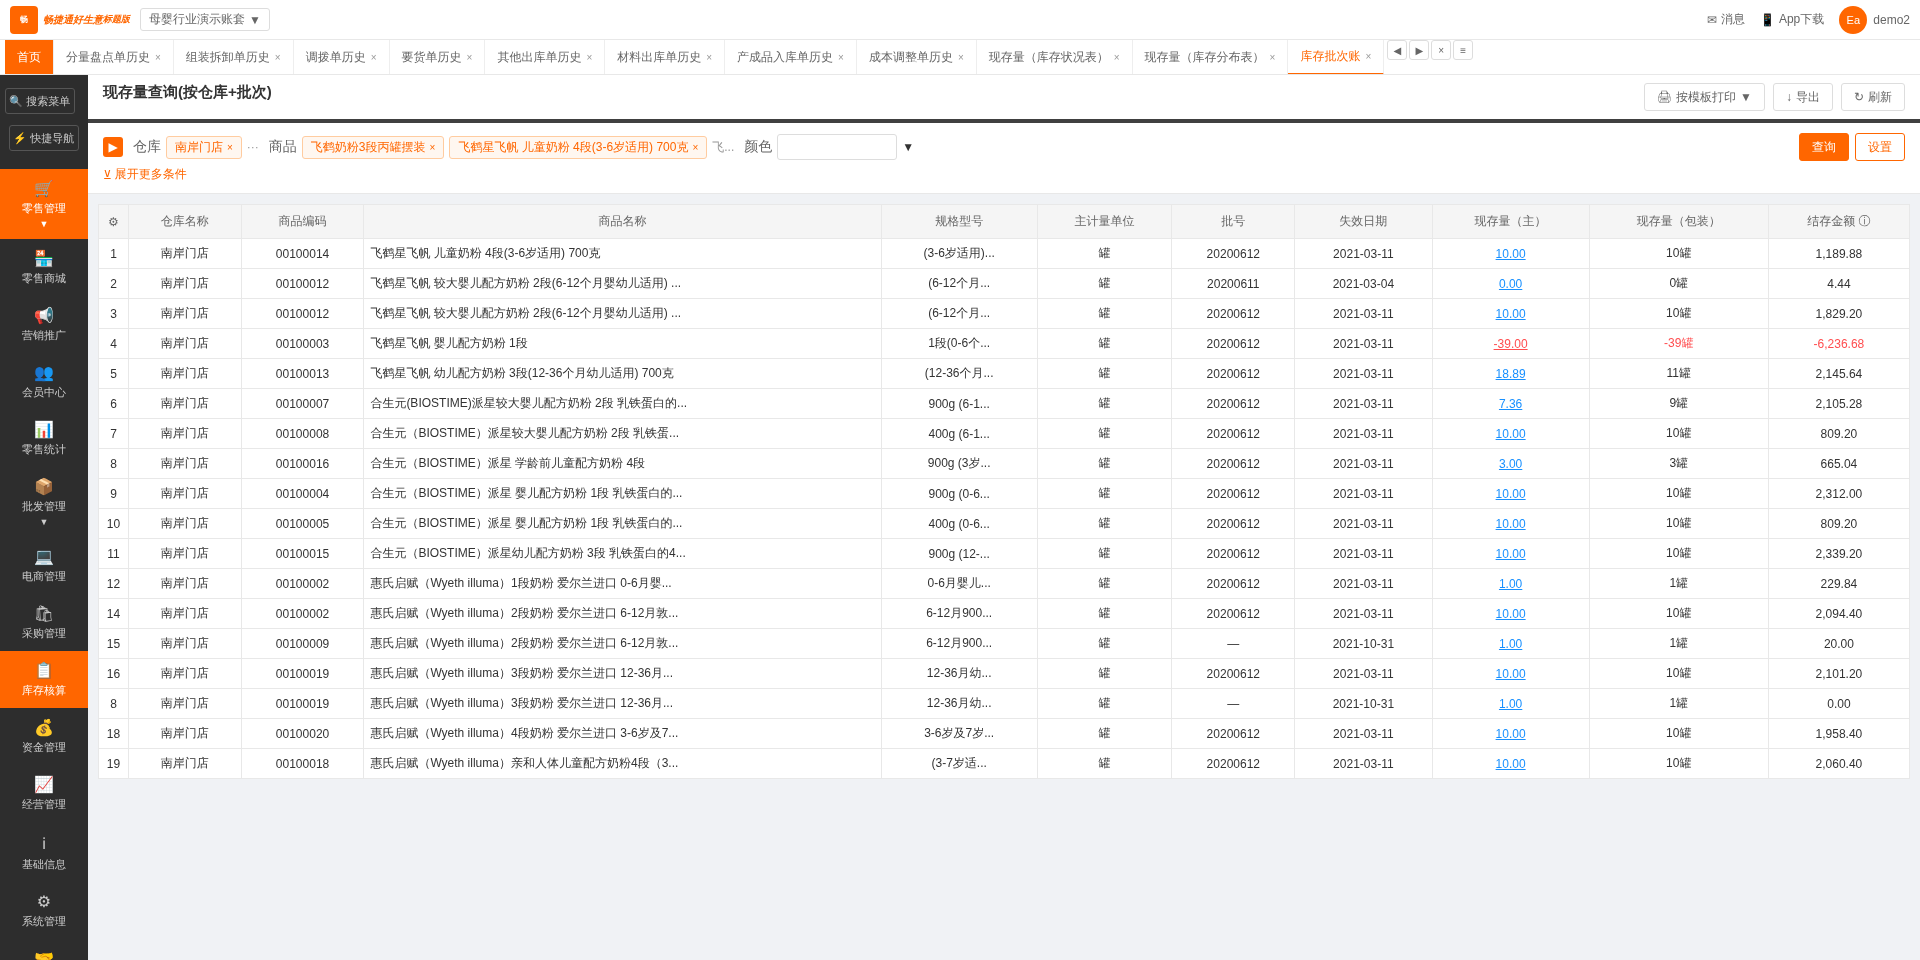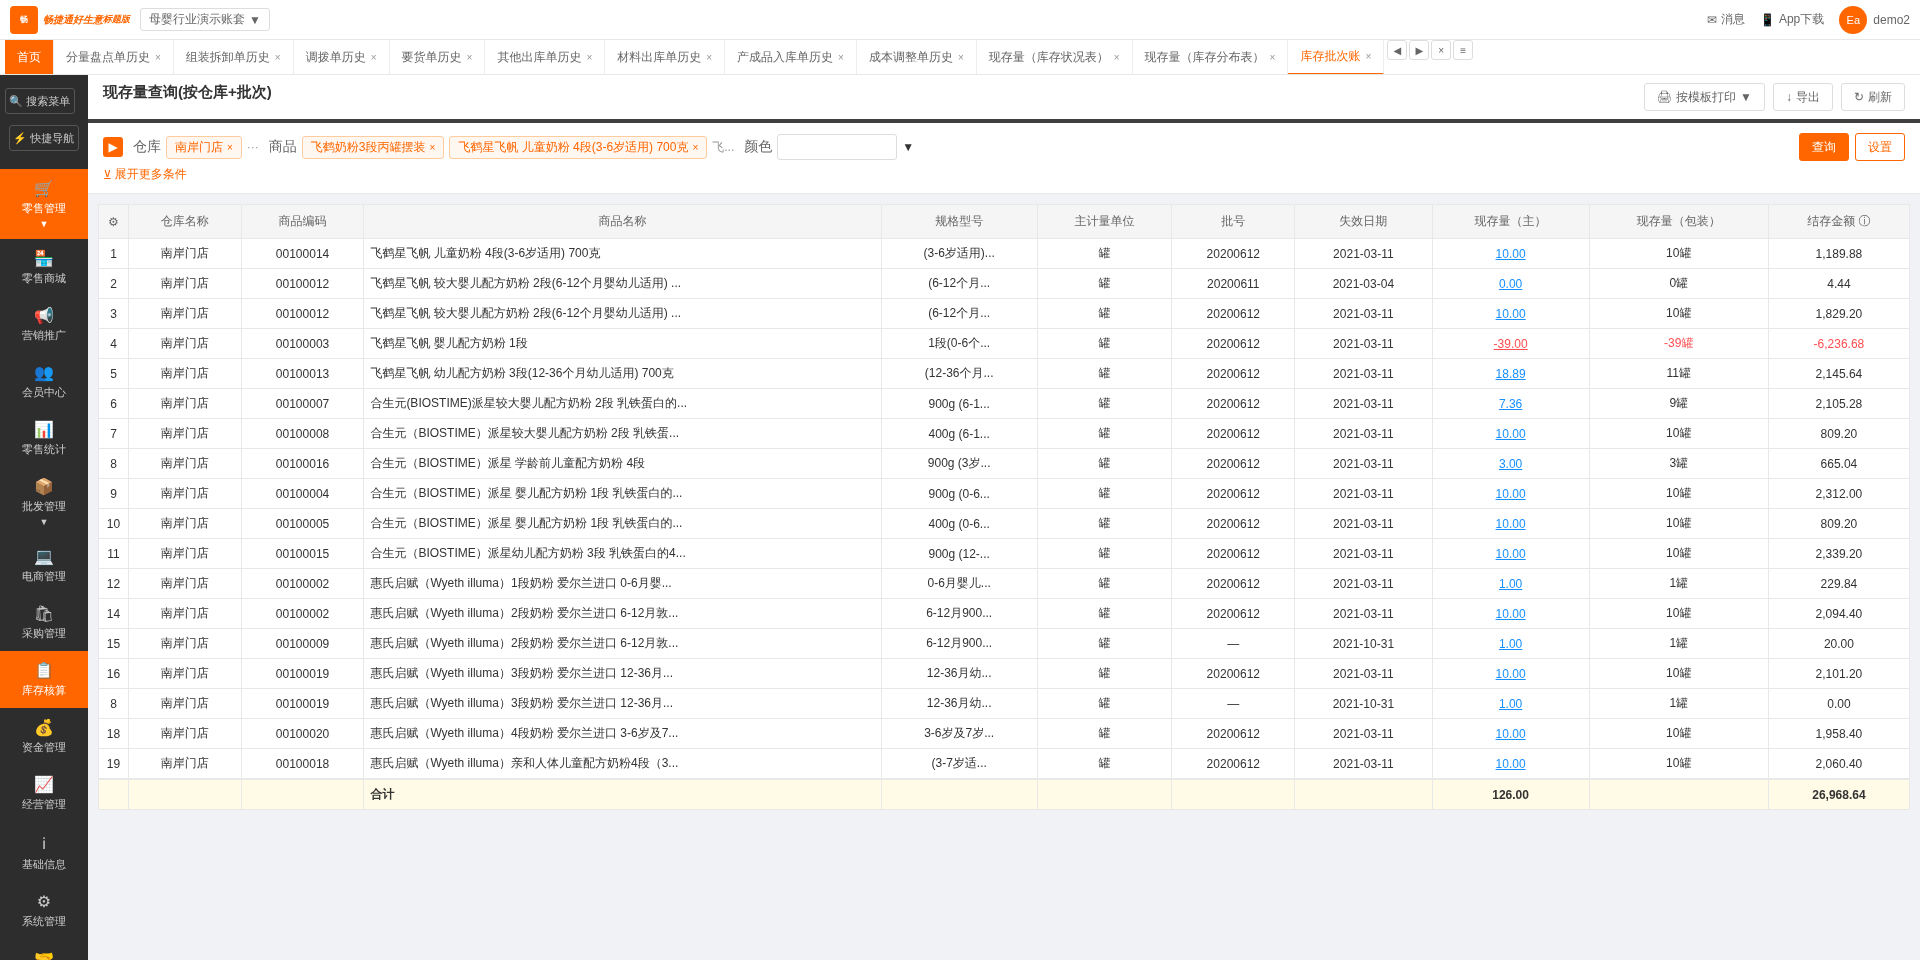--- a/index.html
+++ b/index.html
@@ -537,32 +537,19 @@
       <td>00100018</td>
       <td class="text-left" style="max-width:280px;overflow:hidden;text-overflow:ellipsis;">惠氏启赋（Wyeth illuma）亲和人体儿童配方奶粉4段（3...</td>
       <td>(3-7岁适...</td>
       <td>罐</td>
       <td>20200612</td>
       <td>2021-03-11</td>
       <td class="link ">10.00</td>
       <td class="">10罐</td>
       <td class="text-right ">2,060.40</td>
     </tr>
-              <tr class="summary-row">
-    <td></td>
-    <td></td>
-    <td></td>
-    <td class="text-left">合计</td>
-    <td></td>
-    <td></td>
-    <td></td>
-    <td></td>
-    <td>126.00</td>
-    <td></td>
-    <td class="text-right">26,968.64</td>
-  </tr>
             </tbody>
         </table>
       </div>
 
     </div>
   </div>
 </div>
 
 </body></html>

